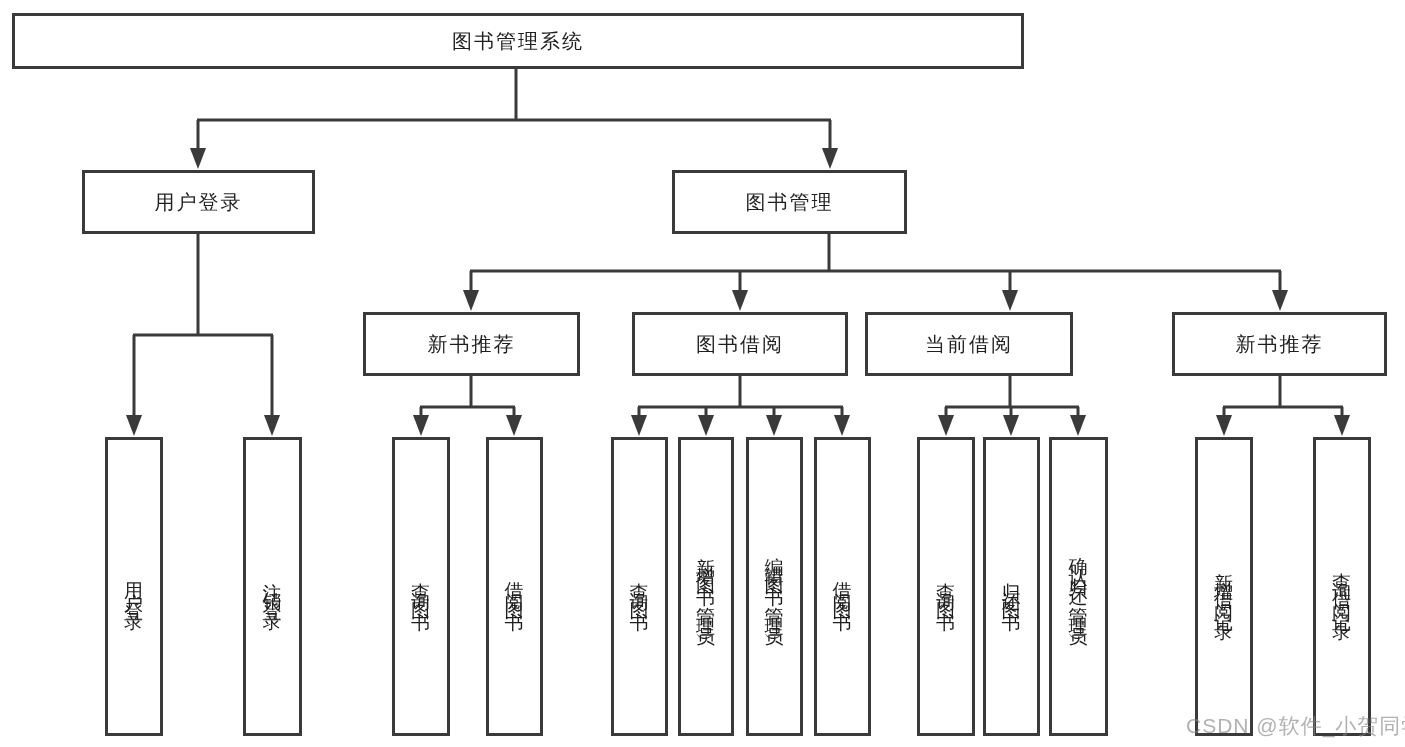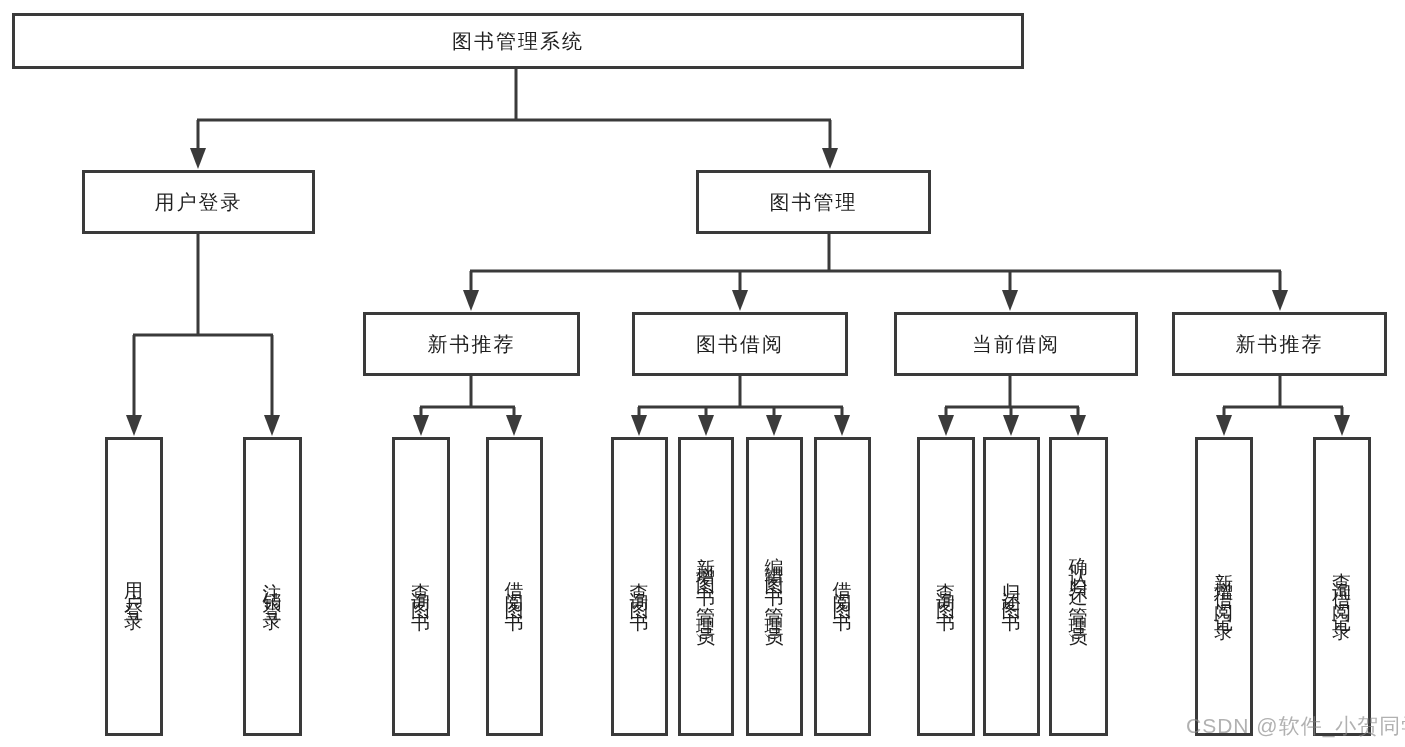--- a/index.html
+++ b/index.html
@@ -116,31 +116,31 @@
     </g>
   </svg>
 
   <div class="node h" style="left:12px;top:13px;width:1012px;height:56px">
     <span>图书管理系统</span>
   </div>
 
   <div class="node h" style="left:82px;top:170px;width:233px;height:64px">
     <span>用户登录</span>
   </div>
-  <div class="node h" style="left:696px;top:170px;width:235px;height:64px">
+  <div class="node h" style="left:672px;top:170px;width:235px;height:64px">
     <span>图书管理</span>
   </div>
 
   <div class="node h" style="left:632px;top:312px;width:216px;height:64px">
     <span>图书借阅</span>
   </div>
   <div class="node h" style="left:363px;top:312px;width:217px;height:64px">
     <span>新书推荐</span>
   </div>
-  <div class="node h" style="left:894px;top:312px;width:244px;height:64px">
+  <div class="node h" style="left:865px;top:312px;width:208px;height:64px">
     <span>当前借阅</span>
   </div>
   <div class="node h" style="left:1172px;top:312px;width:215px;height:64px">
     <span>新书推荐</span>
   </div>
 
   <div class="node v" style="left:105px;top:437px;width:58px;height:299px">
     <span>用户登录</span>
   </div>
   <div class="node v" style="left:243px;top:437px;width:59px;height:299px">

